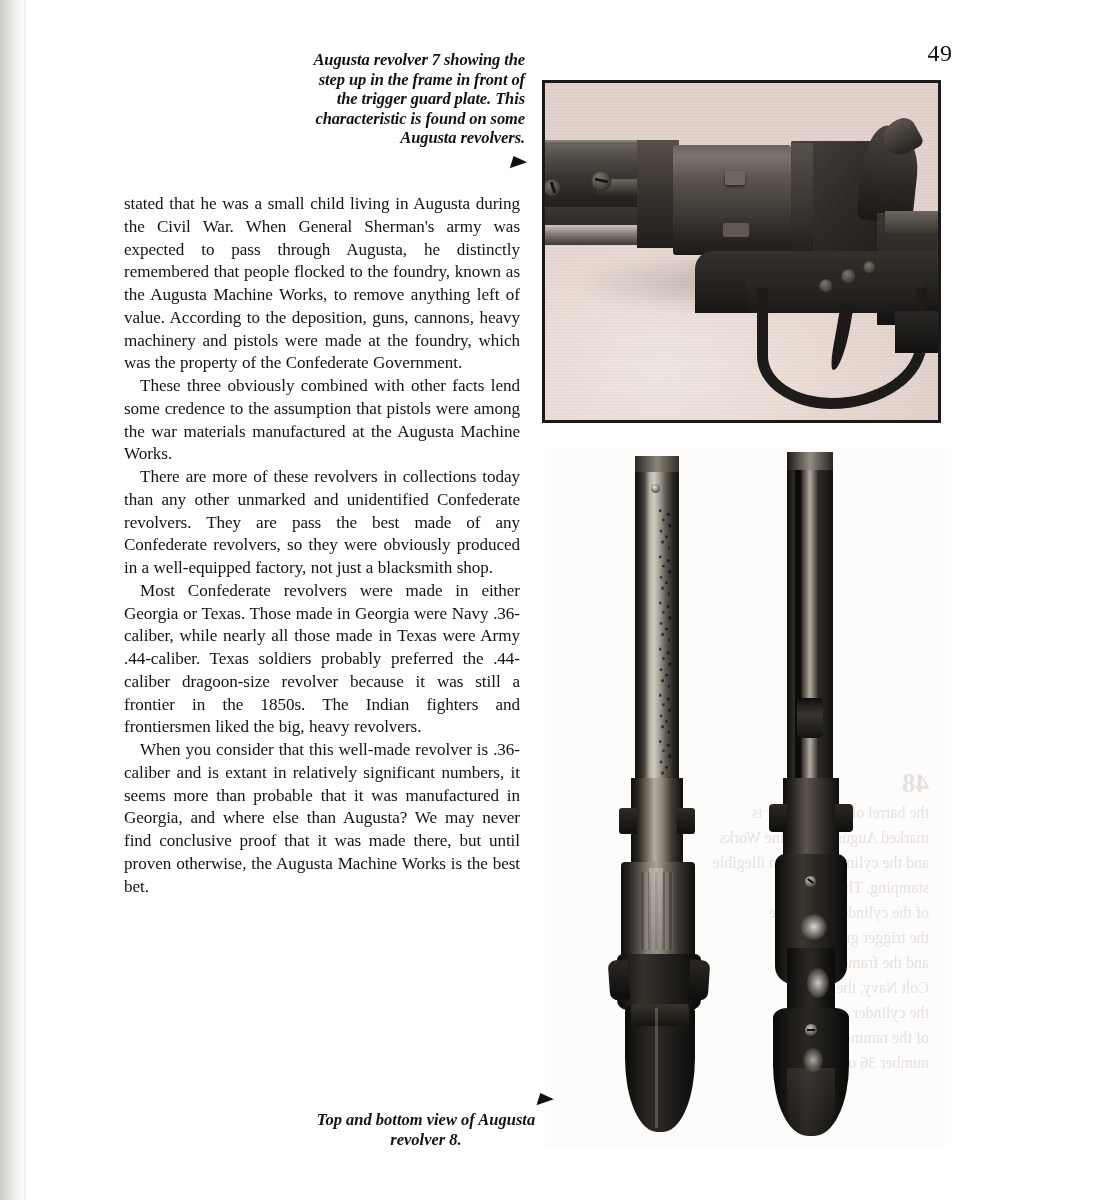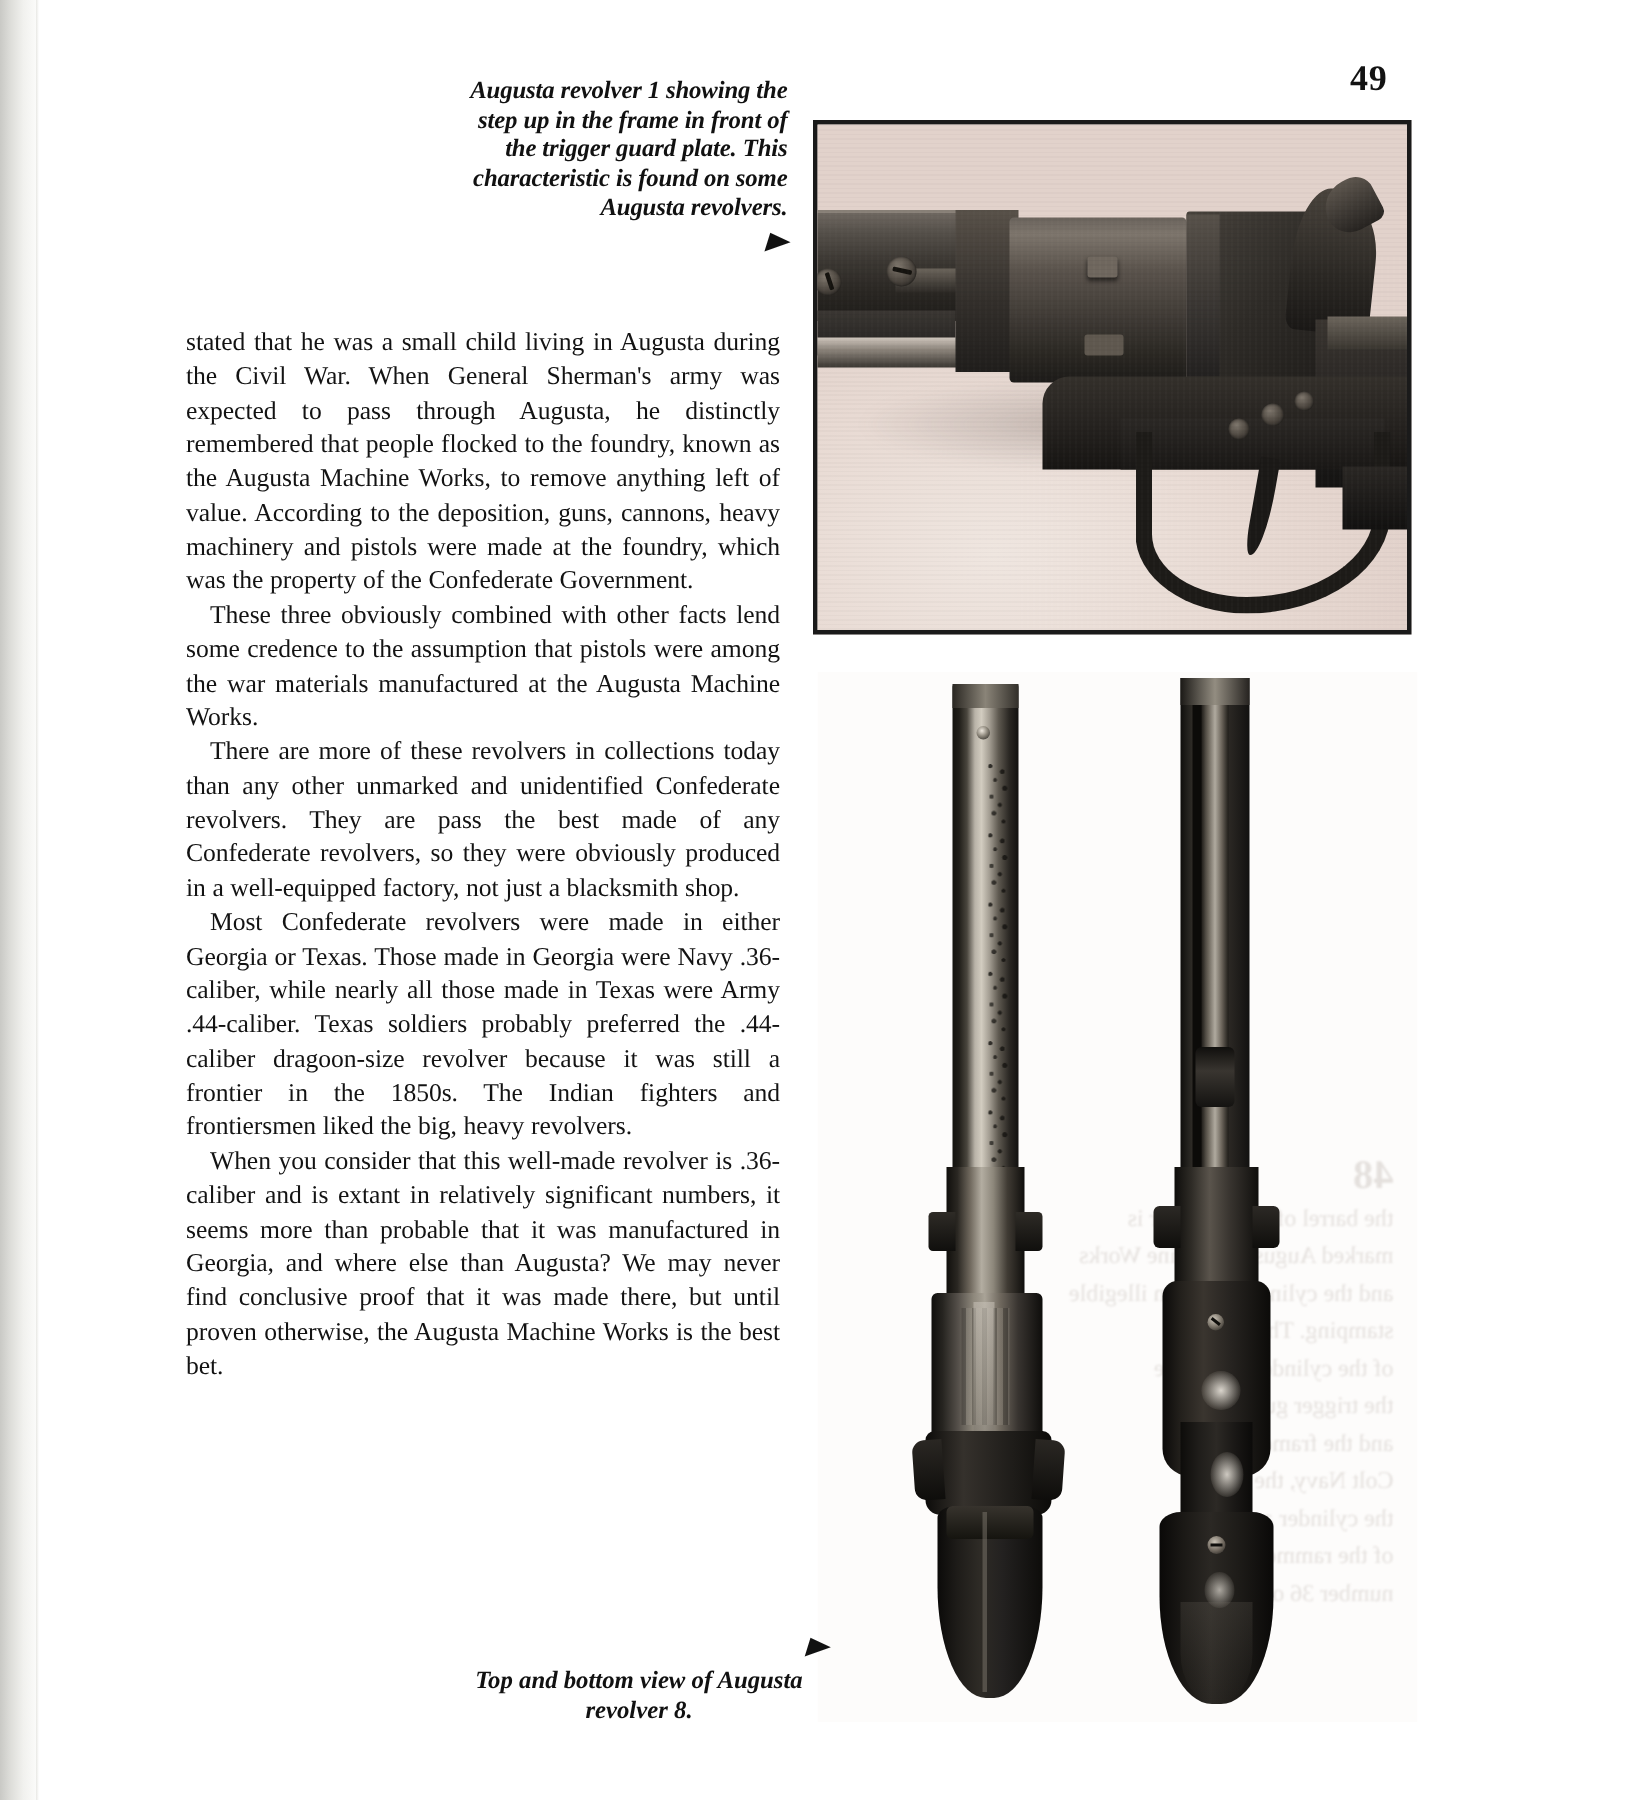--- a/index.html
+++ b/index.html
@@ -32,23 +32,24 @@
     width: 2px; height: 1200px;
     background: linear-gradient(to right, #e8e8e4, #ffffff);
   }
 
   
   #page-number {
     position: absolute;
     left: 900px;
     top: 40px;
     width: 80px;
+    text-align: center;
     font-family: "Liberation Serif", serif;
     font-size: 24px;
-    font-weight: 700;
+    font-weight: 400;
     color: #131313;
     letter-spacing: 0.5px;
   }
 
   
   #caption-top {
     position: absolute;
     left: 300px;
     top: 50px;
     width: 225px;
@@ -85,21 +86,21 @@
     line-height: 22.75px;
     color: #131313;
     text-align: justify;
     text-justify: inter-word;
     letter-spacing: -0.05px;
     word-spacing: 0.2px;
     -webkit-hyphens: none;
     hyphens: none;
   }
   #body-column p.indent { text-indent: 16px; }
-  #body-column p.first-para { text-indent: 0; margin-top: 24px; }
+  #body-column p.first-para { text-indent: 0; }
 
   
   #photo-top {
     position: absolute;
     left: 542px;
     top: 80px;
     width: 399px;
     height: 343px;
     border: 3px solid #1a1a1a;
     box-sizing: border-box;
@@ -608,21 +609,21 @@
 <body>
 
 <div id="page">
 
   <div id="gutter-shadow"></div>
   <div id="page-edge-line"></div>
 
   <div id="page-number">49</div>
 
   <div id="caption-top">
-    <span>Augusta revolver 1 showing the step up in the frame in front of the trigger guard plate. This characteristic is found on some Augusta revolvers.</span>
+    <span>Augusta revolver 7 showing the step up in the frame in front of the trigger guard plate. This characteristic is found on some Augusta revolvers.</span>
     <span class="arrow-marker">▶</span>
   </div>
 
   <div id="photo-top">
     <div class="sepia-bg"></div>
     <div class="pt-soft-shadow"></div>
 
     <div class="pt-barrel"></div>
     <div class="pt-barrel-lug"></div>
     <div class="pt-loading-lever"></div>

